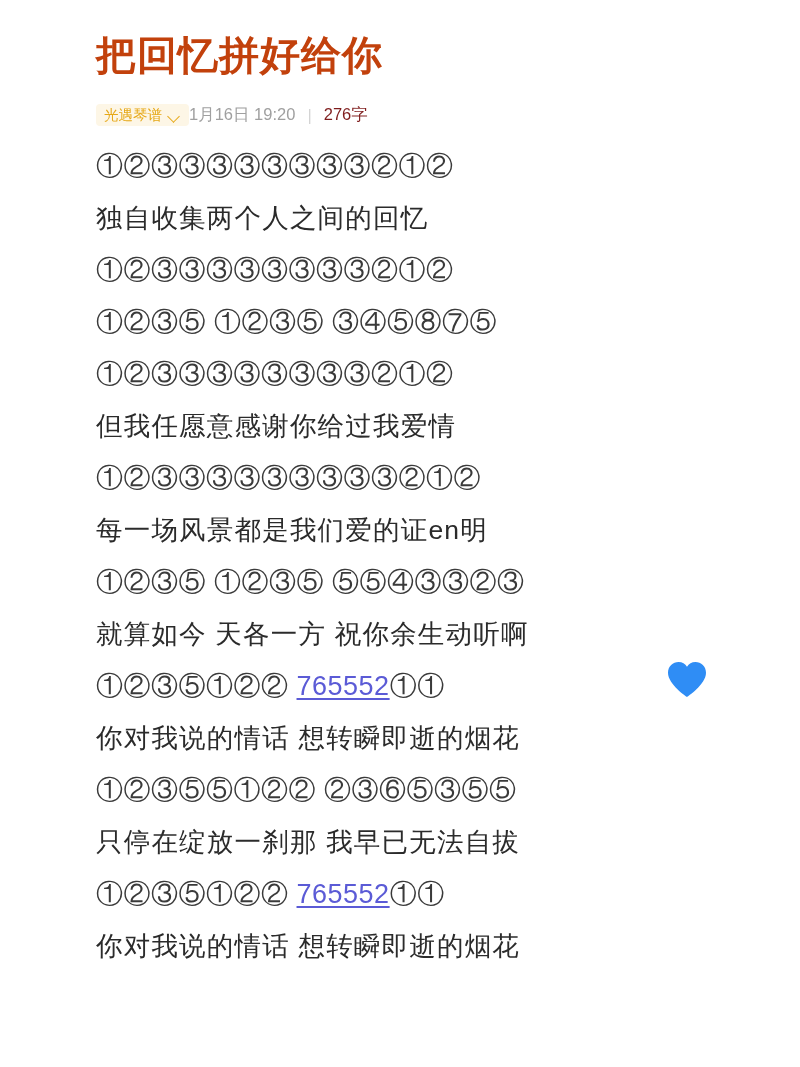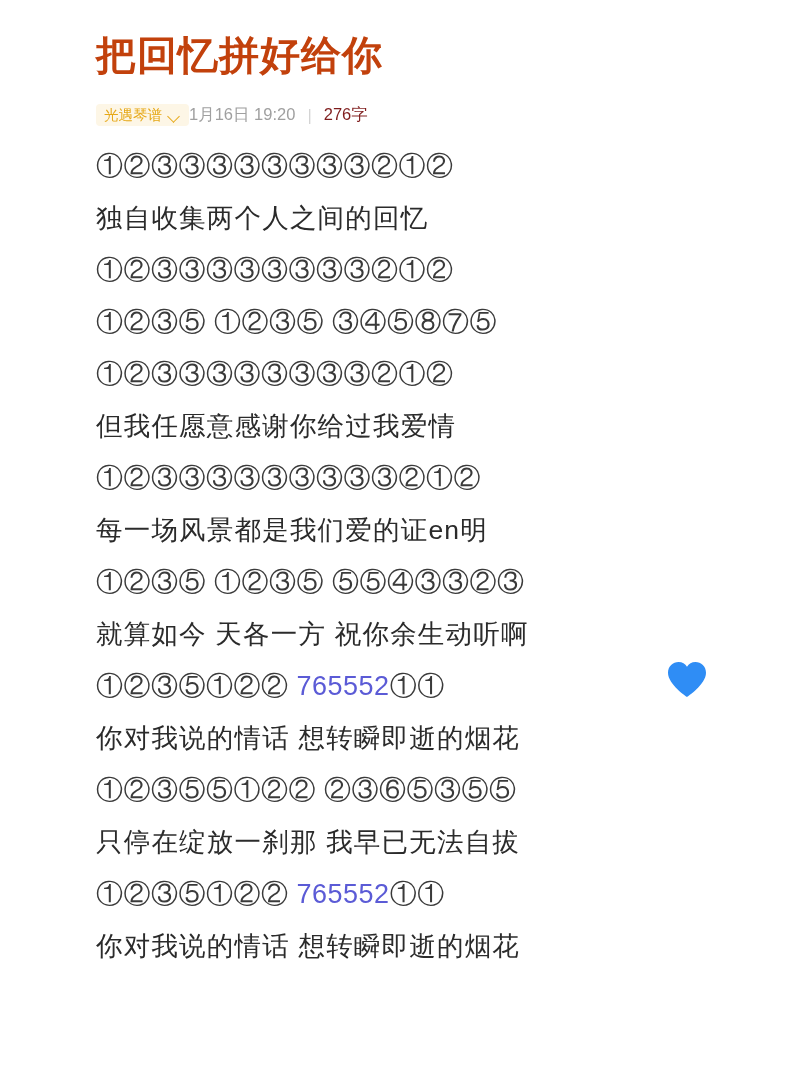--- a/index.html
+++ b/index.html
@@ -92,20 +92,21 @@
     white-space: pre;
     font-family: "Liberation Sans", sans-serif;
   }
   .line.numbers {
     color: #3a3a3a;
     letter-spacing: 0.5px;
     font-size: 27px;
   }
   .line .u {
     color: #5b5bd6;
+    text-decoration: underline;
     text-underline-offset: 3px;
   }
 
   
   .heart {
     position: absolute;
     right: 92px;
     top: 660px;
     font-size: 40px;
     line-height: 1;

